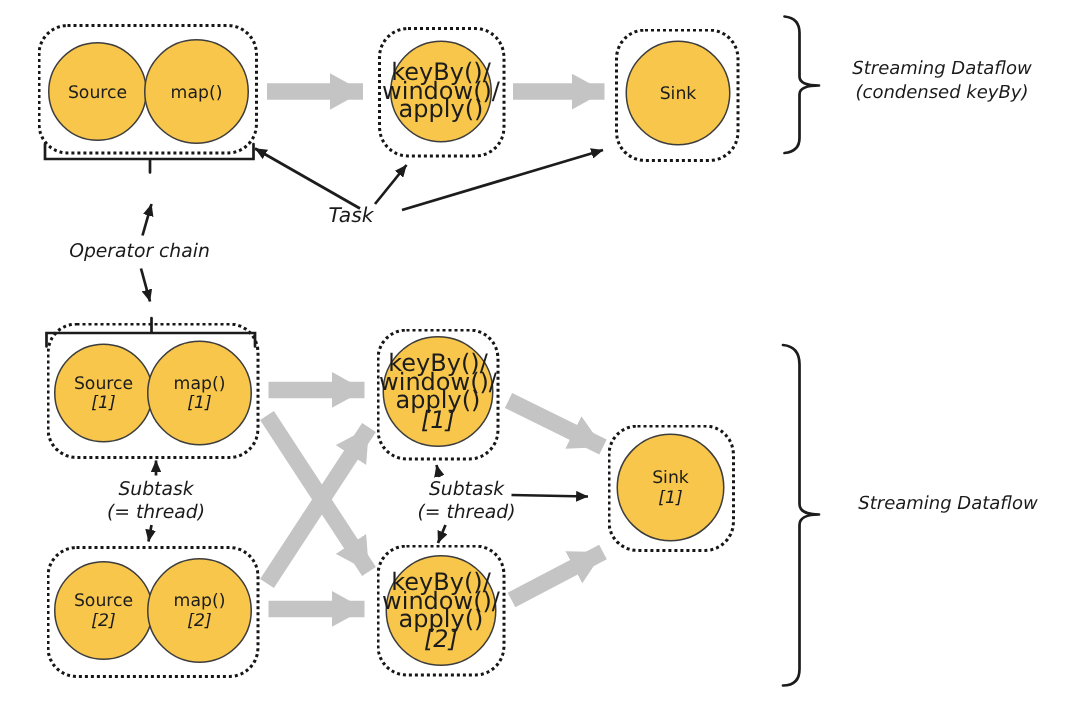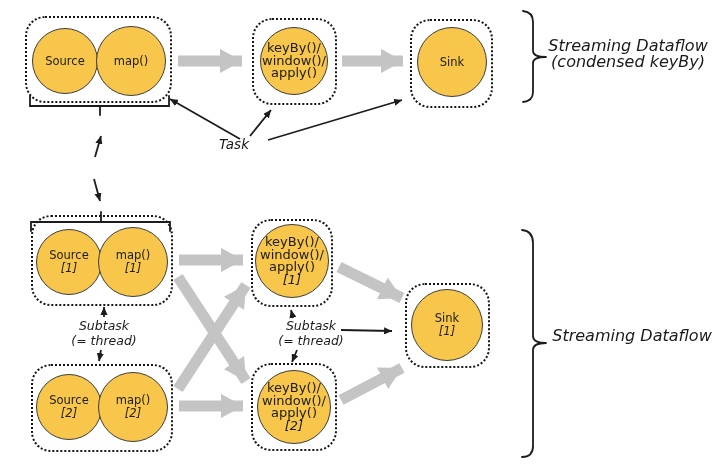--- a/index.html
+++ b/index.html
@@ -10,28 +10,28 @@
   }
   .dbox {
     position:absolute; border:2px dotted #161616; border-radius:20px; background:#ffffff;
     z-index:1;
   }
   .node {
     position:absolute; background:#F7C64B; border:1.5px solid #3d3d3d; border-radius:50%;
     display:flex; flex-direction:column; align-items:center; justify-content:center;
     text-align:center; font-size:11.5px; line-height:13px; z-index:2; color:#1c1c1c;
   }
-  .node.small-text { font-size:13px; line-height:12.5px; }
+  .node.small-text { font-size:16px; line-height:12.5px; }
   .node .idx { font-style:italic; }
   svg.layer { position:absolute; left:0; top:0; z-index:3; pointer-events:none; }
   .ann {
     position:absolute; font-style:italic; text-align:center;
     font-size:12.5px; line-height:15px; z-index:4; color:#1a1a1a;
   }
-  .caption { font-size:16px; line-height:15.5px;font-style:italic; }
+  .caption { font-size:12px; line-height:15.5px;font-style:italic; }
   .task-lbl { font-size:13.5px; }
 </style>
 </head>
 <body>
 
 <div id="canvas">
 
   <div class="dbox" style="left:25px;top:16px;width:147px;height:87px"></div>
   <div class="node" style="left:32px;top:28px;width:66px;height:66px">
     <span>Source</span>
@@ -131,20 +131,21 @@
     <g stroke="#1C1C1C" stroke-width="1.8" fill="none" stroke-linecap="round">
       <path d="M30,96 L30,106 L169,106 L169,96 M100,106 L100,115"></path>
       <path d="M31,231 L31,222 L170,222 L170,231 M101,222 L101,212"></path>
       <path d="M523,11 Q533,12 533,22 L533,51 Q533,57 546,57 M546,57 Q533,57 533,63 L533,92 Q533,101 523,102"></path>
       <path d="M522,230 Q533,231 533,243 L533,336 Q533,343 546,343 M546,343 Q533,343 533,350 L533,446 Q533,457 522,457"></path>
     </g>
   </svg>
 
   <div class="ann task-lbl" style="left:208px;top:137px;width:52px">Task</div>
 
+  <div class="ann" style="left:36px;top:159px;width:114px">Operator chain</div>
 
   <div class="ann" style="left:52px;top:318px;width:104px">
     <div>Subtask</div>
     <div>(= thread)</div>
   </div>
 
   <div class="ann" style="left:259px;top:318px;width:104px">
     <div>Subtask</div>
     <div>(= thread)</div>
   </div>

